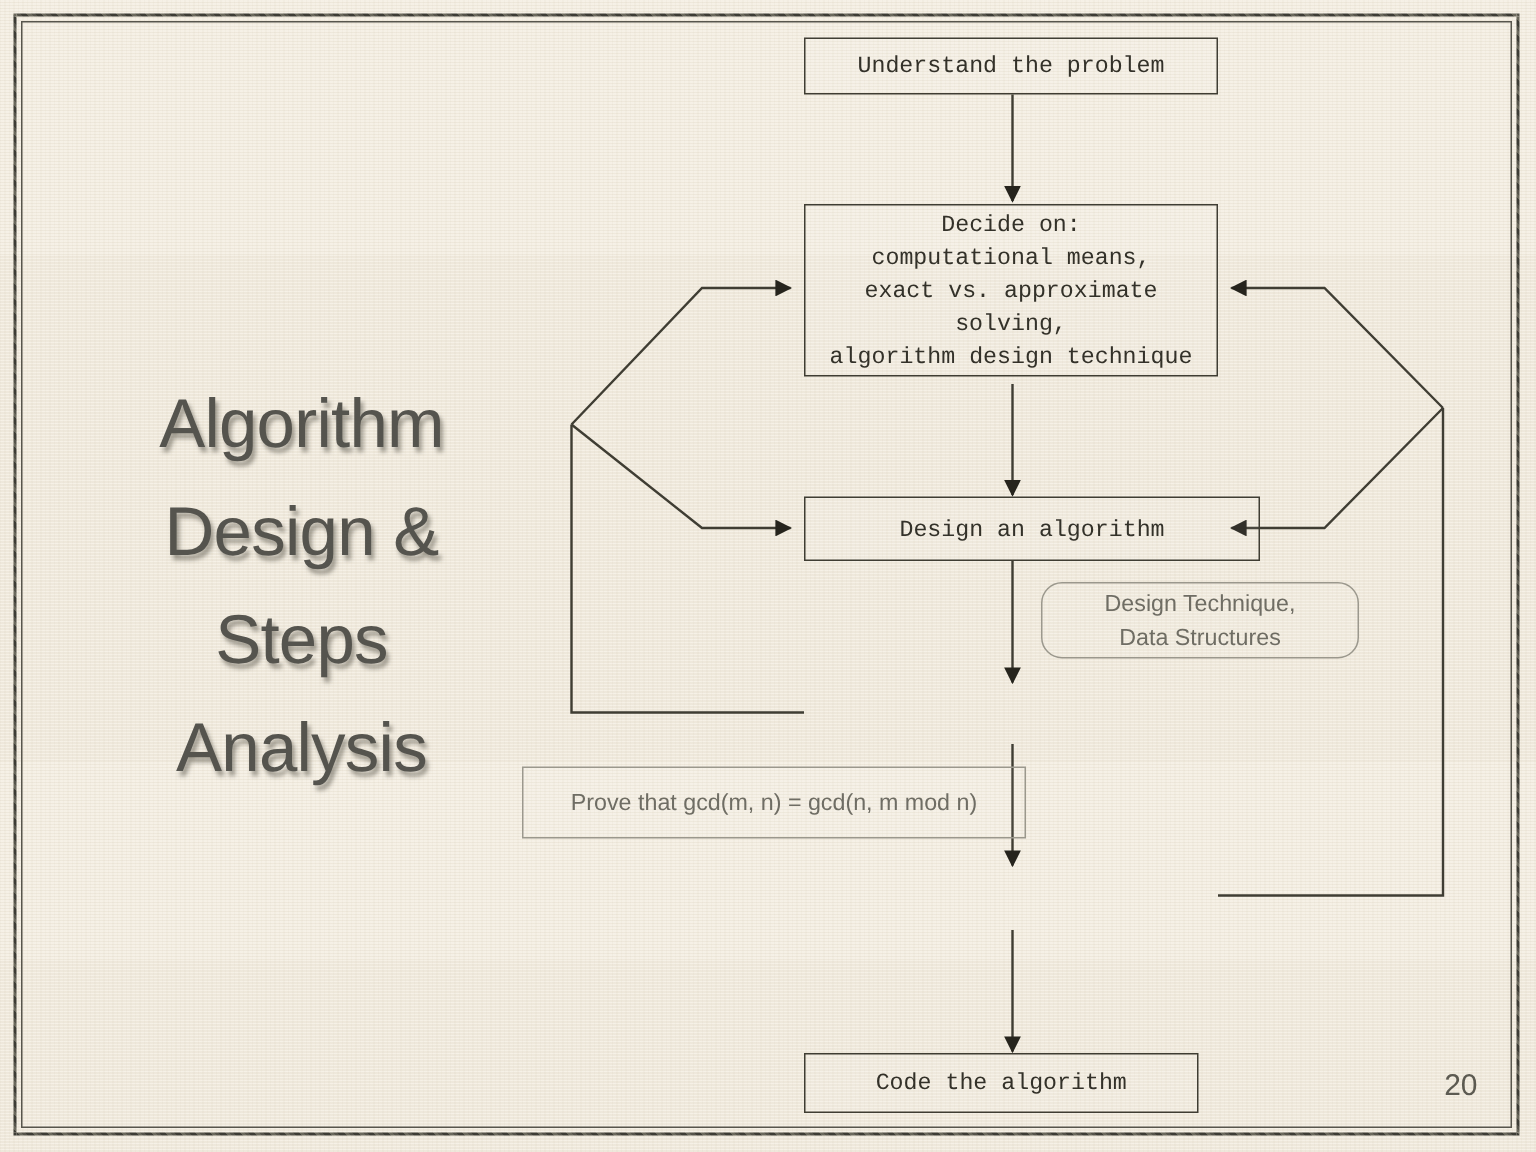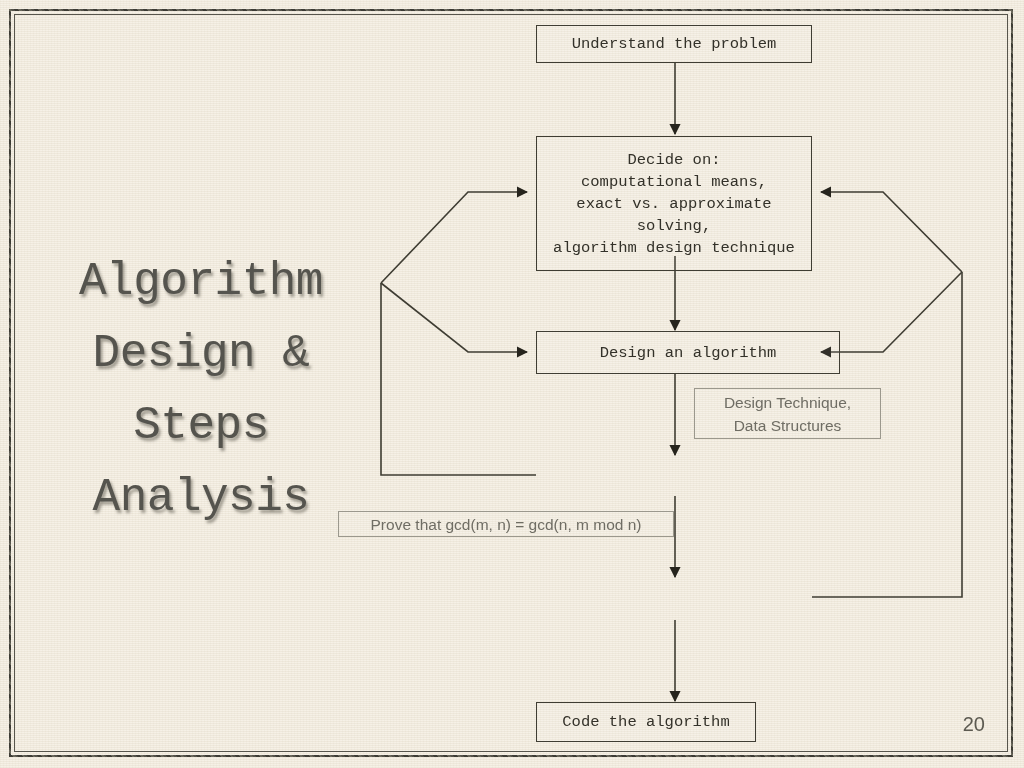--- a/index.html
+++ b/index.html
@@ -64,21 +64,21 @@
     top: 246px;
     width: 330px;
     text-align: center;
     font-size: 46px;
     line-height: 72px;
     font-weight: normal;
     color: #55544e;
     text-shadow: 2px 3px 3px rgba(90,85,75,0.55);
     letter-spacing: -0.5px;
   }
-  .title div { white-space: nowrap; font-family: Liberation Mono, monospace; }
+  .title div { white-space: nowrap; }
 
   
   .pbox {
     position: absolute;
     box-sizing: border-box;
     border: 1px solid #3f3d33;
     background: rgba(255,255,255,0.06);
     display: flex;
     align-items: center;
     justify-content: center;
@@ -175,42 +175,42 @@
     <div>Algorithm</div>
     <div>Design &amp;</div>
     <div>Steps</div>
     <div>Analysis</div>
   </div>
 
   <div class="pbox" style="left:536px; top:25px; width:276px; height:38px;">
     <span class="multi">Understand the problem</span>
   </div>
 
-  <div class="pbox" style="left:536px; top:136px; width:276px; height:135px;">
+  <div class="pbox" style="left:536px; top:136px; width:276px; height:115px;">
     <span class="multi">Decide on:
 computational means,
 exact vs. approximate solving,
 algorithm design technique</span>
   </div>
 
   <div class="pbox" style="left:536px; top:331px; width:304px; height:43px;">
     <span class="multi">Design an algorithm</span>
   </div>
 
 
 
-  <div class="pbox" style="left:536px; top:702px; width:220px; height:40px;">
+  <div class="pbox" style="left:536px; top:702px; width:263px; height:40px;">
     <span class="multi">Code the algorithm</span>
   </div>
 
-  <div class="note" style="left:694px; top:388px; width:187px; height:51px;">
+  <div class="note" style="left:694px; top:388px; width:212px; height:51px;border-radius:14px;">
     <span class="multi">Design Technique,
 Data Structures</span>
   </div>
 
-  <div class="note overflow" style="left:338px; top:511px; width:336px; height:26px;">
+  <div class="note overflow" style="left:348px; top:511px; width:336px; height:48px;">
     <span>Prove that gcd(m, n) = gcd(n, m mod n)</span>
   </div>
 
 
   <div class="pagenum">20</div>
 
 </div>
 
 </body></html>

